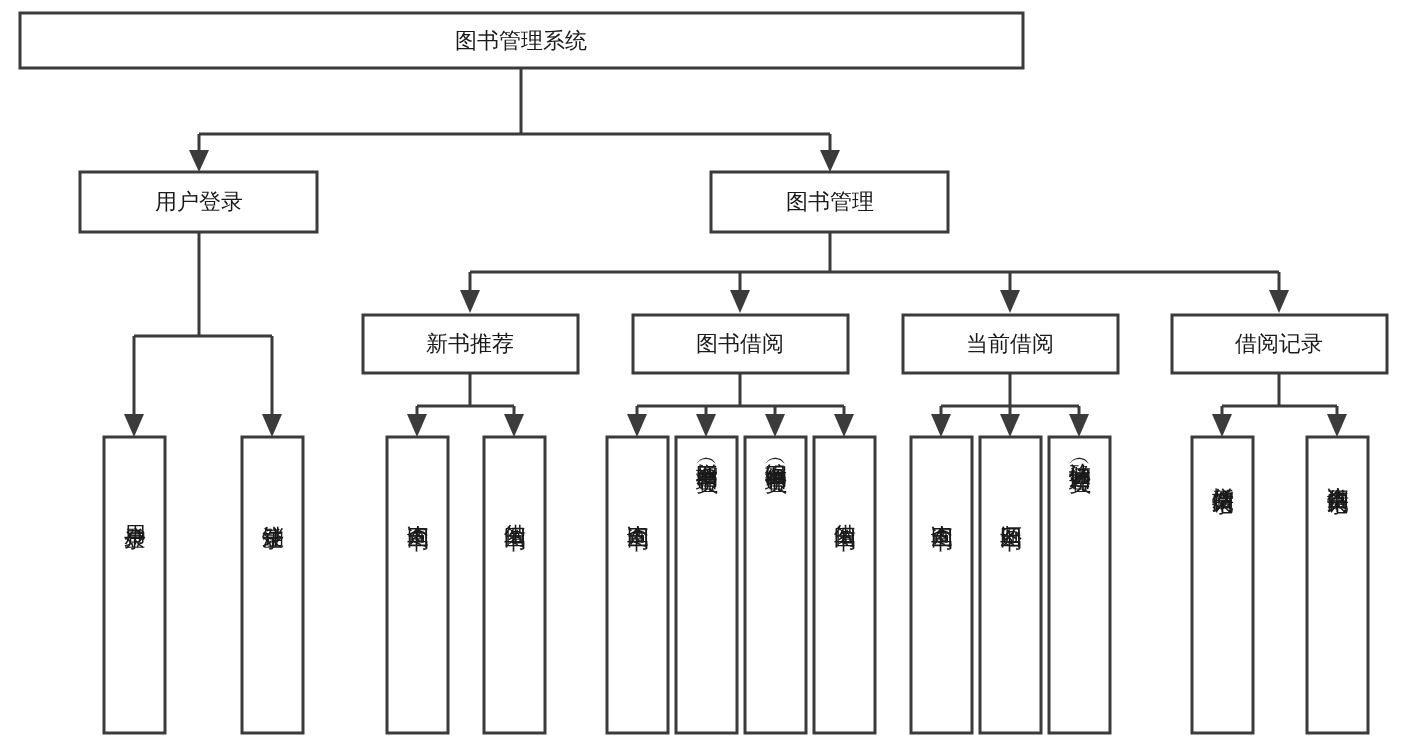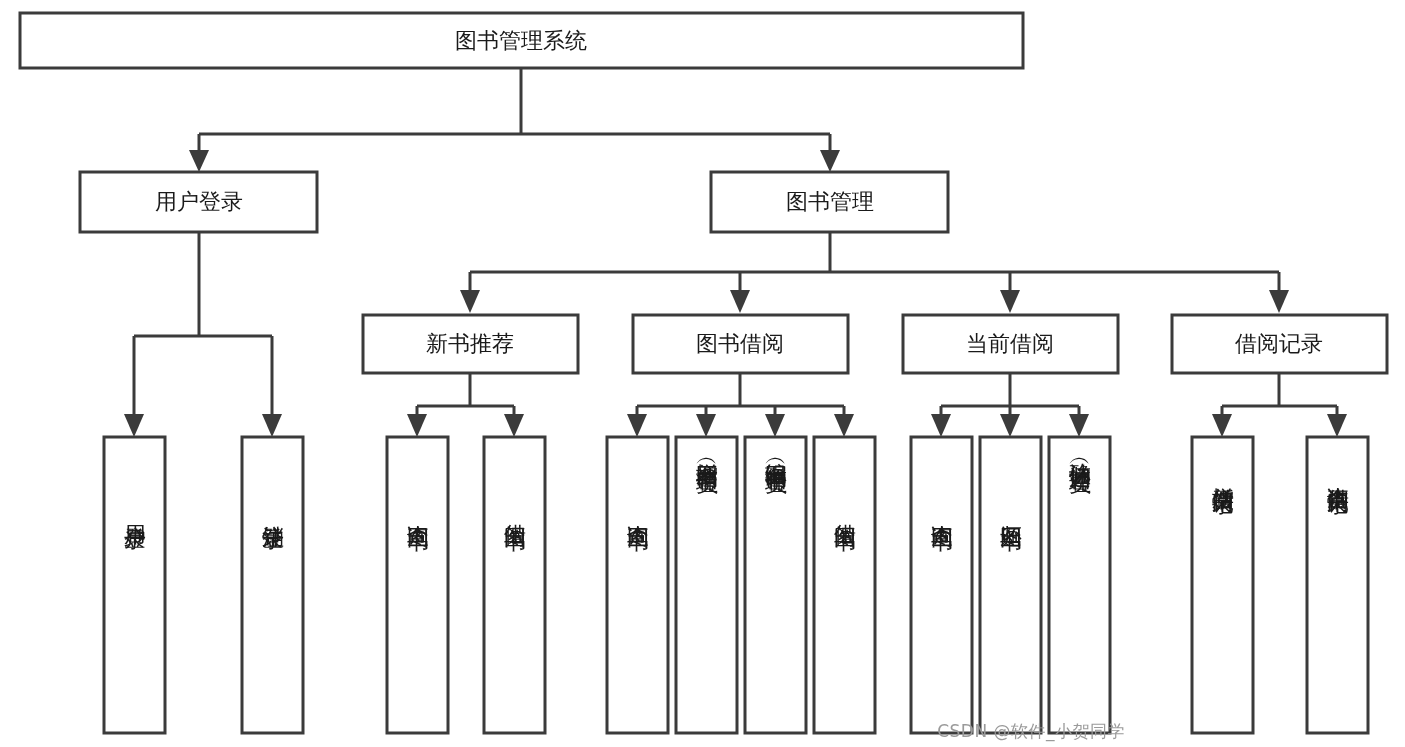--- a/index.html
+++ b/index.html
@@ -261,15 +261,14 @@
     <span class="vertical-label" style="margin-top:8px;">确认归还（管理员）</span>
   </div>
 
   <div class="vertical-label-wrap" style="left:1192px; top:437px; width:61px; height:296px;">
     <span class="vertical-label" style="margin-top:32px;">新增借阅记录</span>
   </div>
   <div class="vertical-label-wrap" style="left:1307px; top:437px; width:61px; height:296px;">
     <span class="vertical-label" style="margin-top:32px;">查询借阅记录</span>
   </div>
 
-  <div class="watermark">CSDN @软件_小贺同学</div>
 
 </div>
 
 </body></html>

